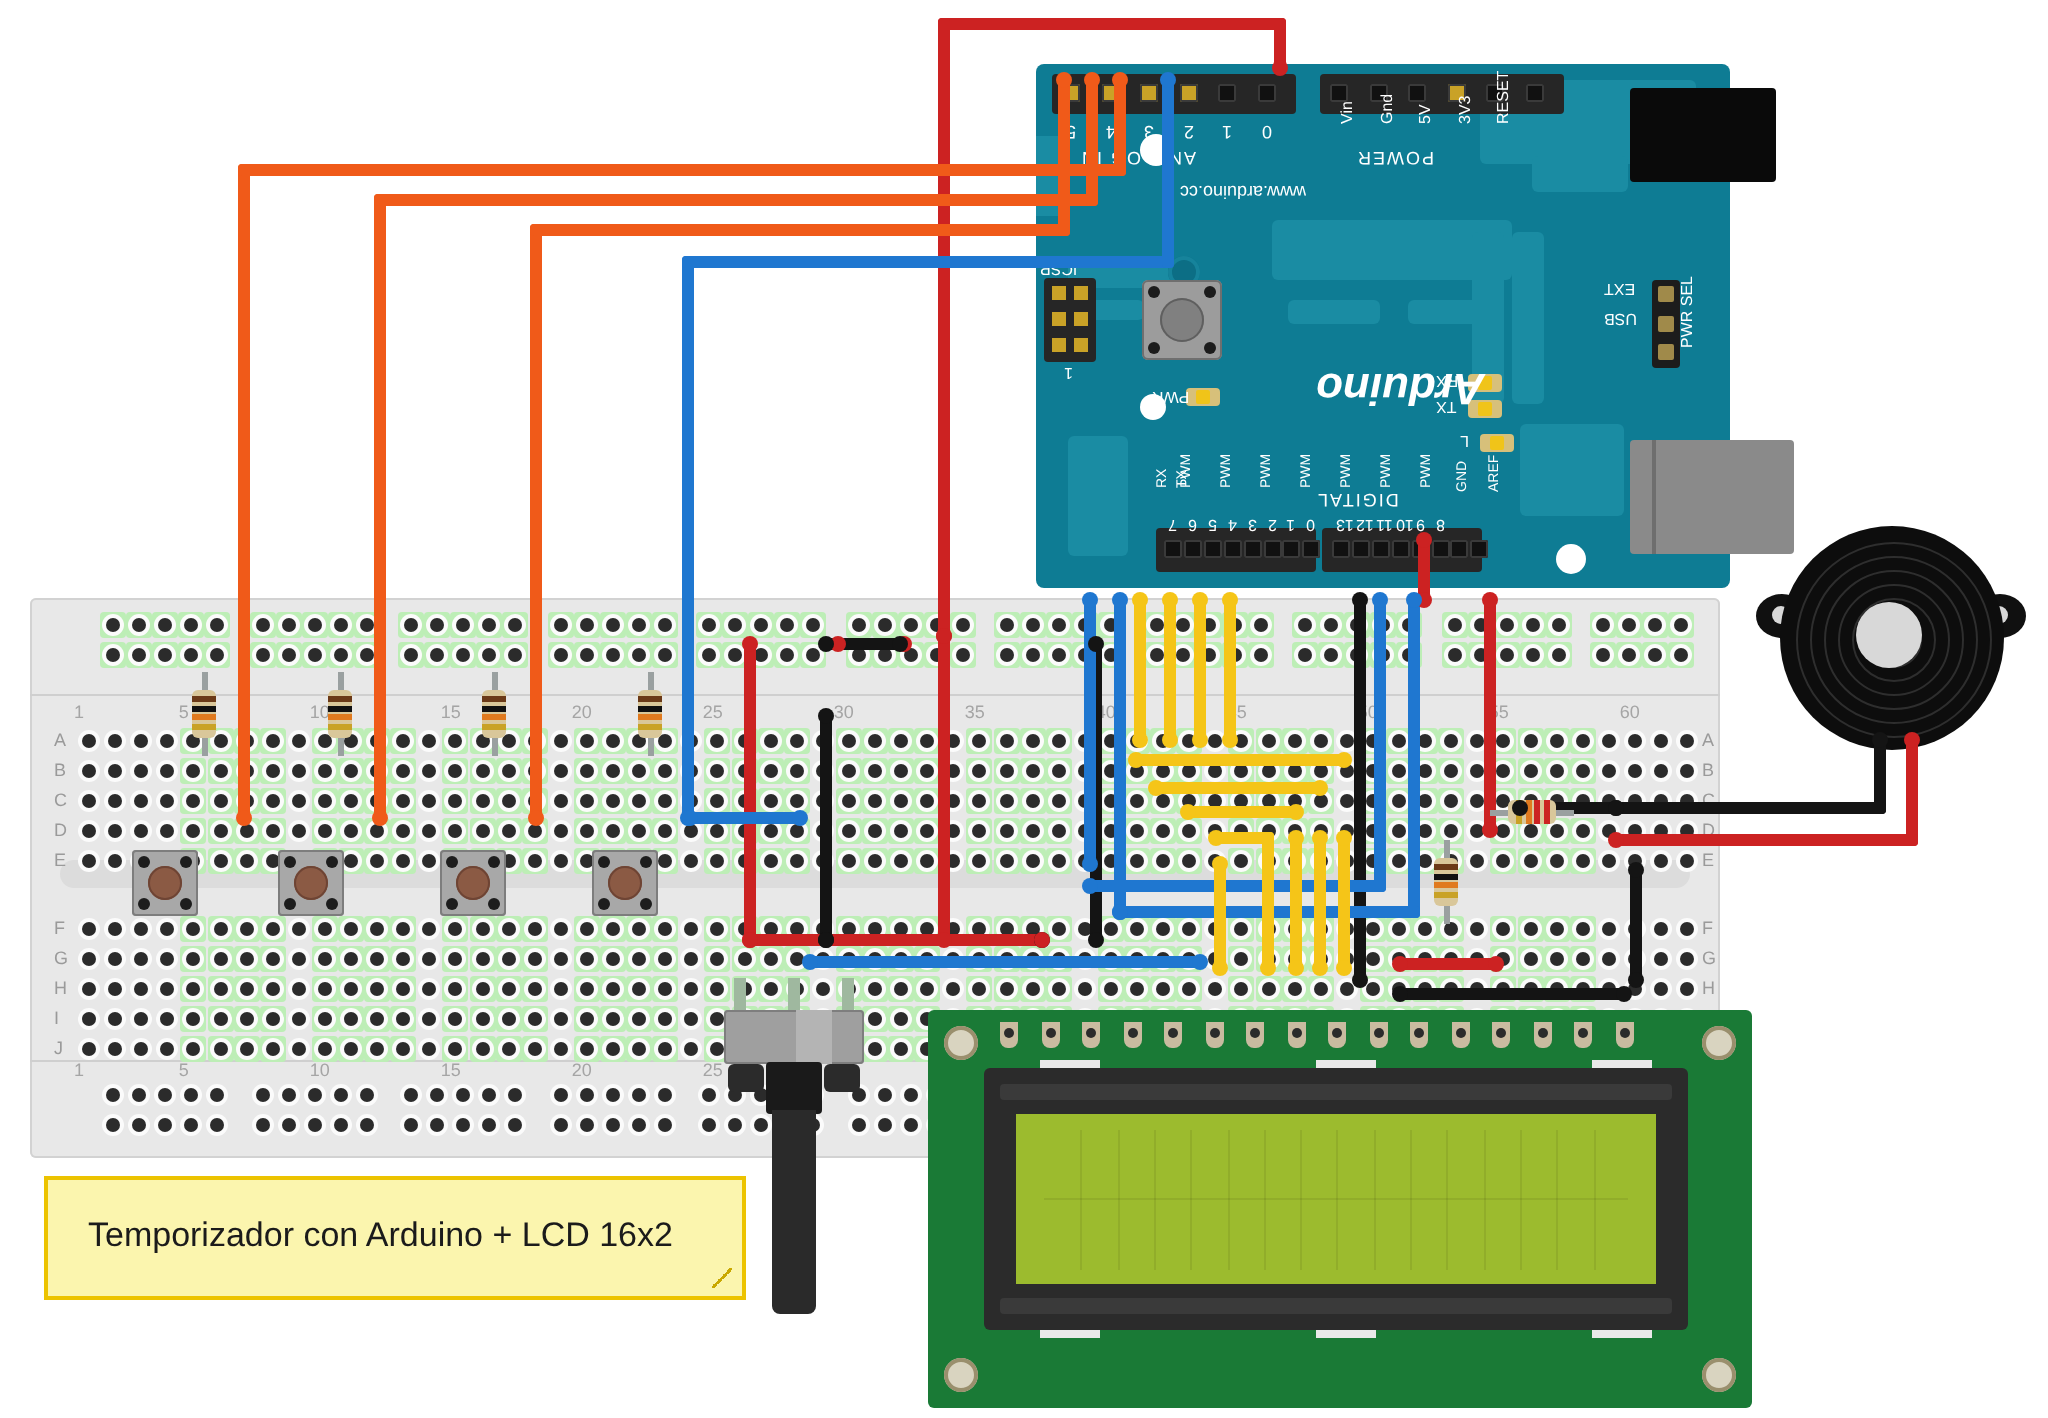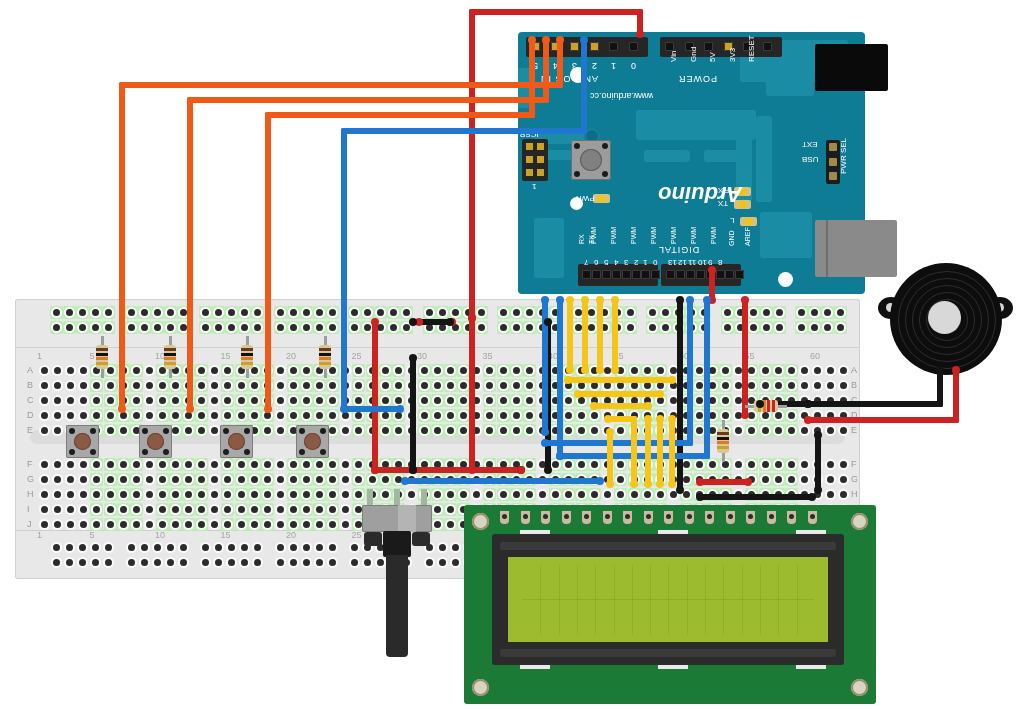--- a/index.html
+++ b/index.html
@@ -1788,20 +1788,24 @@
     <div class="buzring" style="left: 20px; top: 8px; width: 96px; height: 96px;"></div>
       <div class="buzring" style="left: 27px; top: 15px; width: 82px; height: 82px;"></div>
       <div class="buzring" style="left: 34px; top: 22px; width: 68px; height: 68px;"></div>
       <div class="buzring" style="left: 41px; top: 29px; width: 54px; height: 54px;"></div>
       <div class="buzring" style="left: 48px; top: 36px; width: 40px; height: 40px;"></div>
       <div class="buzring" style="left: 55px; top: 43px; width: 26px; height: 26px;"></div>
       <div class="buzring" style="left: 62px; top: 50px; width: 12px; height: 12px;"></div>
       <div class="buzcen"></div>
   </div>
 
+  <div id="note">
+    <div class="t">Temporizador con Arduino + LCD 16x2</div>
+    <div class="grip"></div>
+  </div>
 
   <div id="wires">
       <div class="wire v" style="left: 637px; top: 12px; height: 28px; margin-top: -3px; background: rgb(204, 34, 34); z-index: 6;"></div>
       <div class="wire h" style="left: 472px; top: 9px; width: 174px; margin-left: -3px; background: rgb(204, 34, 34); z-index: 6;"></div>
       <div class="wire v" style="left: 469px; top: 12px; height: 312px; margin-top: -3px; background: rgb(204, 34, 34); z-index: 6;"></div>
       <div class="wend" style="left: 636px; top: 30px; background: rgb(204, 34, 34); z-index: 9;"></div>
       <div class="wend" style="left: 468px; top: 314px; background: rgb(204, 34, 34); z-index: 9;"></div>
       <div class="wire v" style="left: 469px; top: 318px; height: 158px; margin-top: -3px; background: rgb(204, 34, 34); z-index: 6;"></div>
       <div class="wend" style="left: 468px; top: 314px; background: rgb(204, 34, 34); z-index: 9;"></div>
       <div class="wend" style="left: 468px; top: 466px; background: rgb(204, 34, 34); z-index: 9;"></div>

